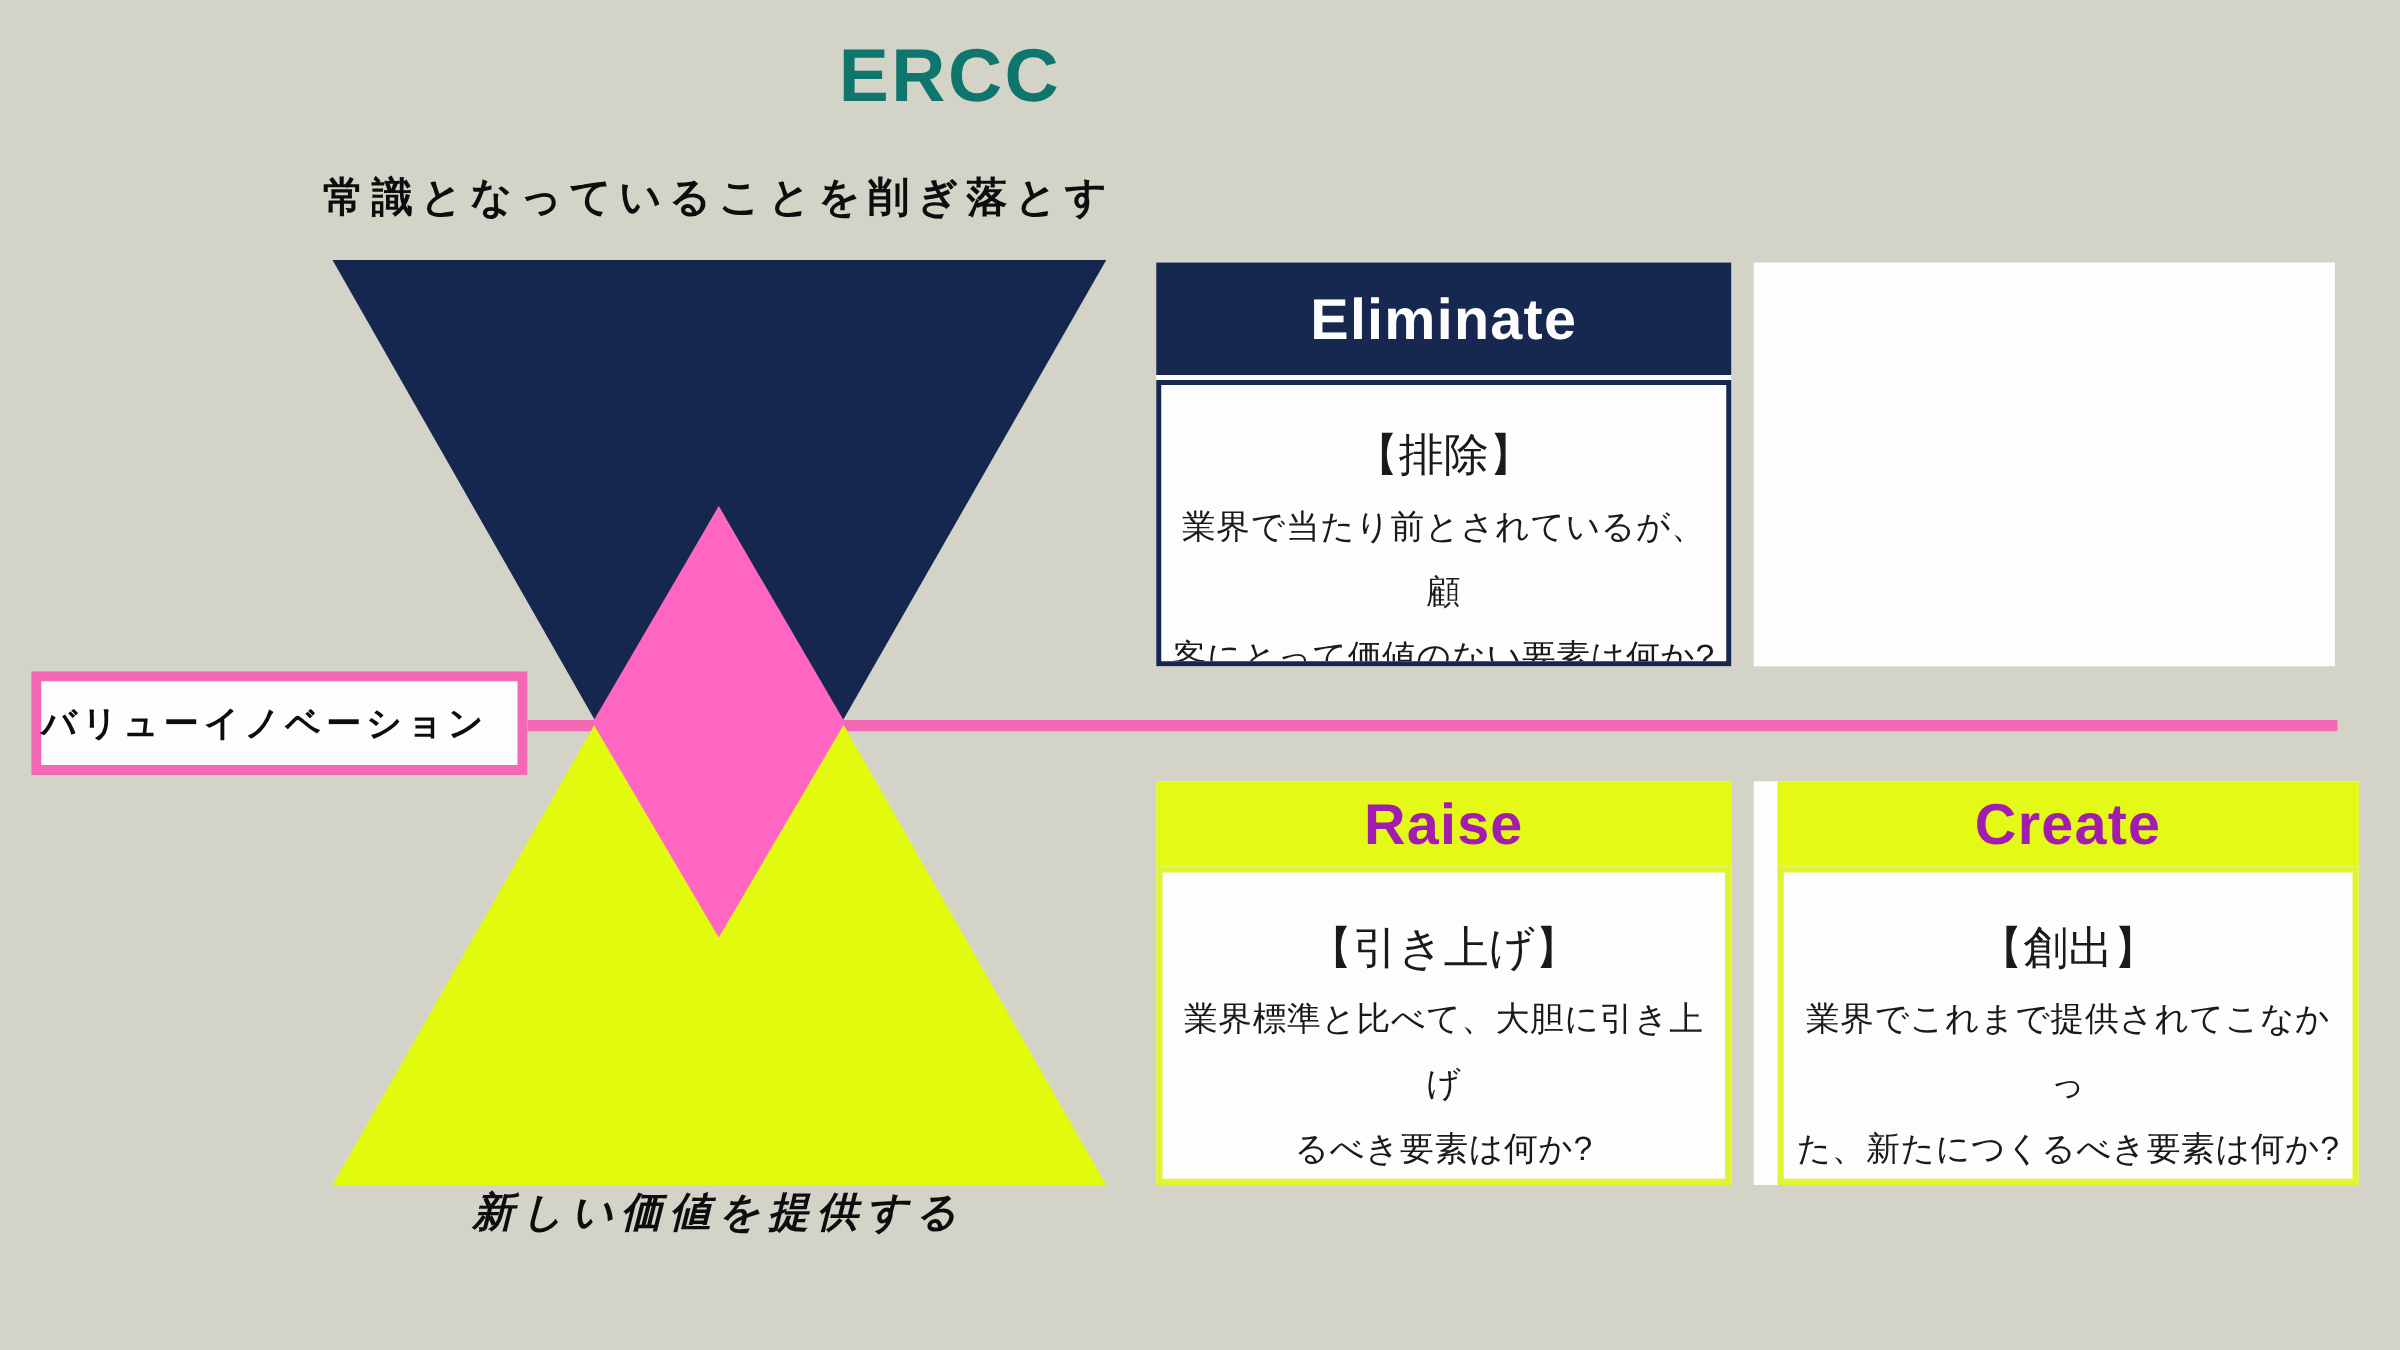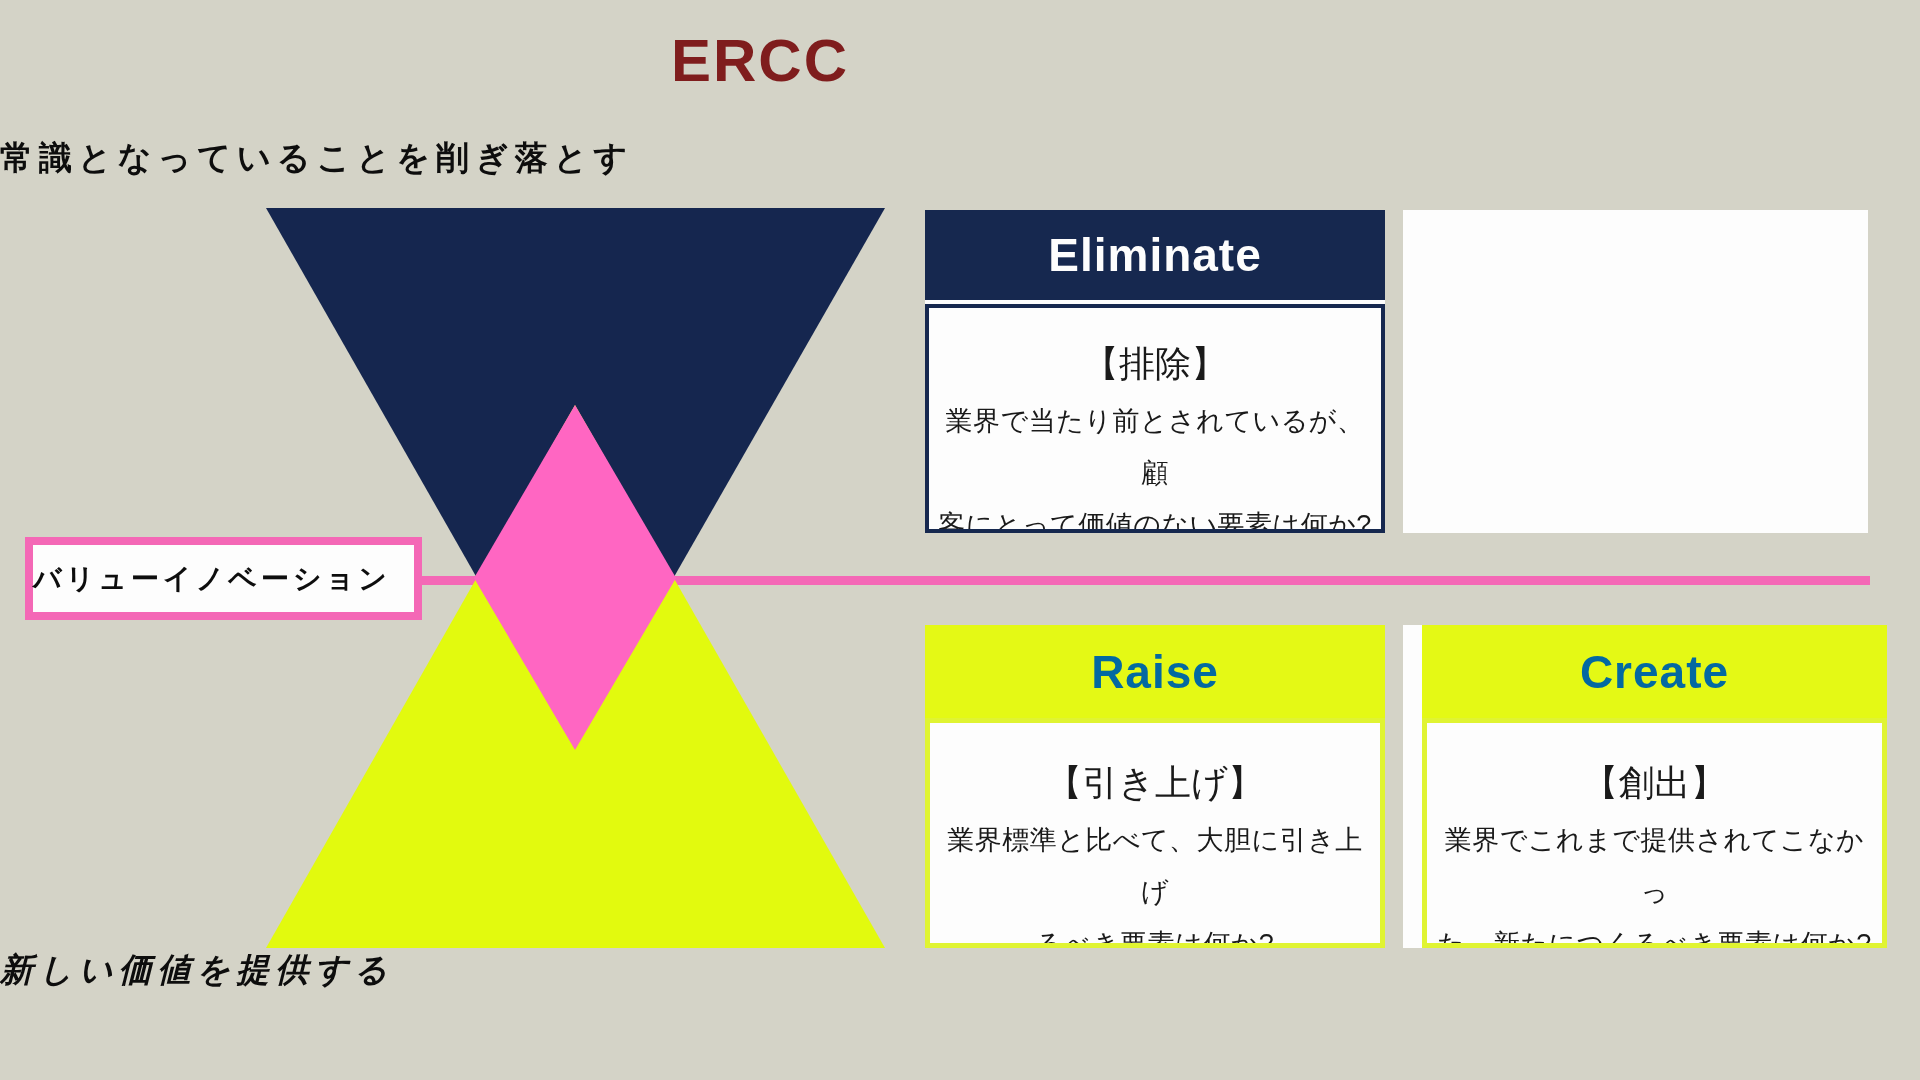--- a/index.html
+++ b/index.html
@@ -4,25 +4,25 @@
 <style>
   html,body{margin:0;padding:0;}
   body{font-family:"Liberation Sans","DejaVu Sans",sans-serif;}
   #stage{
     position:relative;width:1920px;height:1080px;overflow:hidden;
     background:#d4d3c7;
   }
   
   .page-title{
     position:absolute;top:26px;left:0;width:1520px;text-align:center;
-    font-size:60px;font-weight:bold;color:#7f1d1d;letter-spacing:2px;
+    font-size:60px;font-weight:bold;color:#0f766e;letter-spacing:2px;
   }
   
   .caption{
-    position:absolute;left:0;width:1150px;text-align:left;
+    position:absolute;left:0;width:1150px;text-align:center;
     font-size:33px;font-weight:bold;color:#0d0d0d;letter-spacing:6px;
     white-space:nowrap;
   }
   .caption.top{top:136px;}
   .caption.bottom{top:948px;font-style:italic;}
   
   #shapes{position:absolute;left:0;top:0;z-index:2;}
   
   .value-line{
     position:absolute;left:420px;top:576px;width:1450px;height:9px;
@@ -43,21 +43,21 @@
   .card-header{
     display:flex;align-items:center;justify-content:center;
     font-size:46px;font-weight:bold;letter-spacing:1px;
   }
   .card-body{
     flex:1;box-sizing:border-box;background:#fdfdfd;text-align:center;
     overflow:hidden;
   }
   .card.navy .card-header{height:90px;background:#16284f;color:#fdfdfd;margin-bottom:4px;}
   .card.navy .card-body{border:4px solid #16284f;}
-  .card.yellow .card-header{height:93px;background:#e4f915;color:#0369a1;}
+  .card.yellow .card-header{height:68px;background:#e4f915;color:#a21caf;}
   .card.yellow .card-body{border:5px solid #e0f432;}
   .card-tag{font-size:36px;font-weight:500;color:#1a1a1a;}
   .card.navy .card-tag{margin-top:32px;}
   .card.yellow .card-tag{margin-top:36px;}
   .card-text{
     margin:6px auto 0 auto;width:436px;font-size:27px;line-height:52px;
     color:#1a1a1a;white-space:pre-line;letter-spacing:0.5px;
   }
   #card-eliminate{left:925px;top:210px;width:460px;height:323px;}
   #card-reduce{left:1403px;top:210px;width:465px;height:323px;}

